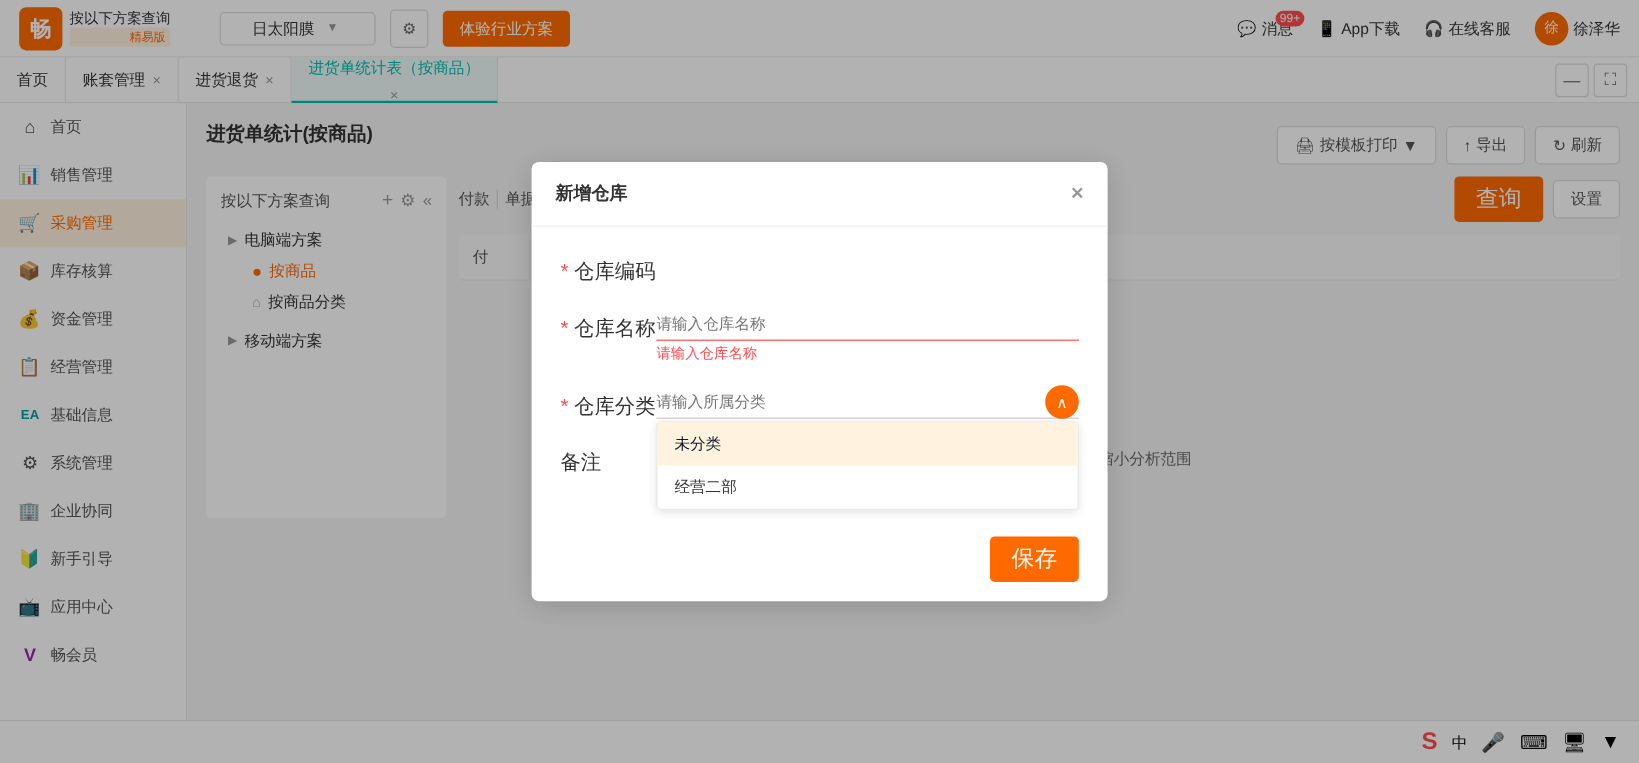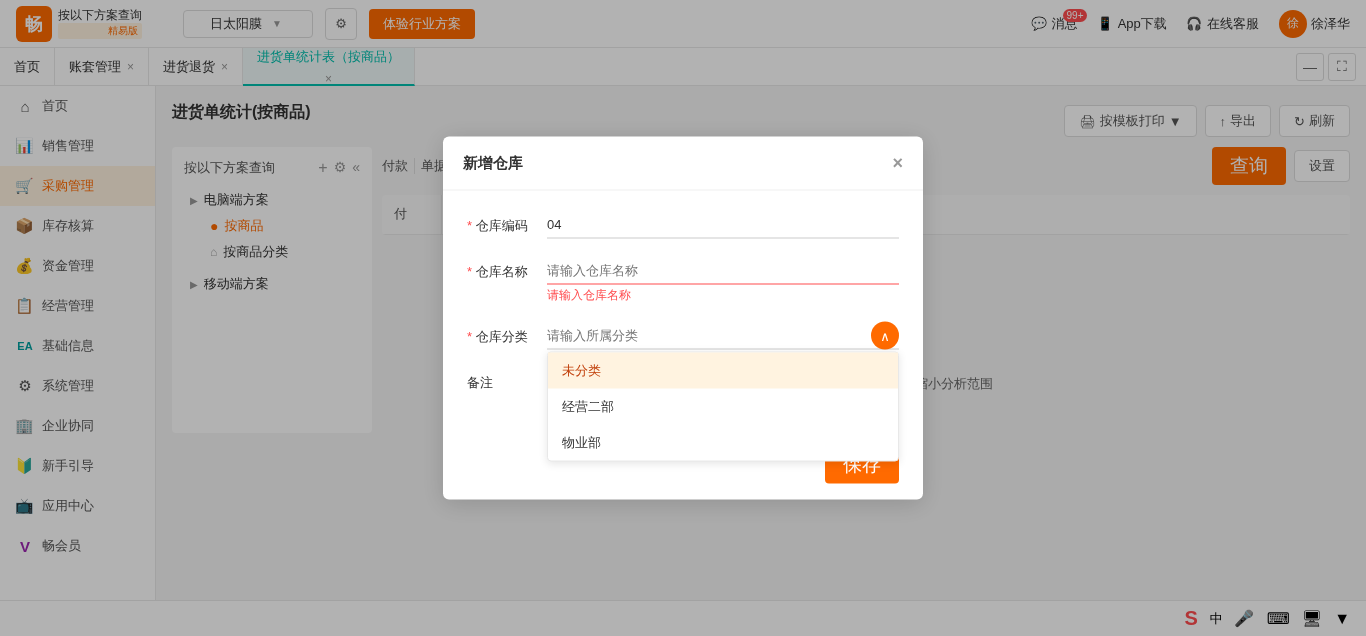--- a/index.html
+++ b/index.html
@@ -291,21 +291,21 @@
     .modal-body {
       padding: 20px 24px;
     }
     .form-row {
       display: flex;
       align-items: flex-start;
       margin-bottom: 18px;
     }
     .form-label {
       width: 80px;
-      font-size: 13px;
+      font-size: 17px;
       color: #333;
       padding-top: 6px;
       flex-shrink: 0;
     }
     .form-label::before {
       content: '* ';
       color: #ff4d4f;
     }
     .form-label-optional::before {
       content: '';
@@ -370,21 +370,21 @@
       box-shadow: 0 2px 8px rgba(0,0,0,0.1);
       z-index: 300;
       margin-top: 2px;
     }
     .dropdown-item {
       padding: 9px 14px;
       font-size: 13px;
       cursor: pointer;
       color: #333;
     }
-    .dropdown-item.selected { background: #fff3e0; color: #c2410c; font-family: Liberation Serif, serif; }
+    .dropdown-item.selected { background: #fff3e0; color: #0f172a; font-family: Liberation Serif, serif; }
 
     .modal-footer {
       display: flex;
       justify-content: flex-end;
       padding: 12px 24px 16px;
       gap: 10px;
     }
 
     
     .bottom-bar {
@@ -654,43 +654,39 @@
 
 <div class="modal">
   <div class="modal-header">
     <span>新增仓库</span>
     <span class="modal-close">×</span>
   </div>
   <div class="modal-body">
 
     <div class="form-row">
       <div class="form-label">仓库编码</div>
-      <div class="form-input-wrap">
-        <input type="text" class="form-input" value="04" style="">
-      </div>
     </div>
 
     <div class="form-row">
       <div class="form-label">仓库名称</div>
       <div class="form-input-wrap">
         <input type="text" class="form-input error" placeholder="请输入仓库名称" style="">
         <div class="error-msg">请输入仓库名称</div>
       </div>
     </div>
 
     <div class="form-row">
       <div class="form-label">仓库分类</div>
       <div class="select-wrap">
         <input type="text" class="select-input" placeholder="请输入所属分类" style="">
         <div class="select-arrow">∧</div>
         
         <div class="dropdown-list">
           <div class="dropdown-item selected">未分类</div>
           <div class="dropdown-item">经营二部</div>
-          <div class="dropdown-item">物业部</div>
         </div>
       </div>
     </div>
 
     <div class="form-row">
       <div class="form-label form-label-optional">备注</div>
       <div class="form-input-wrap">
         <input type="text" class="form-input" style="">
       </div>
     </div>

